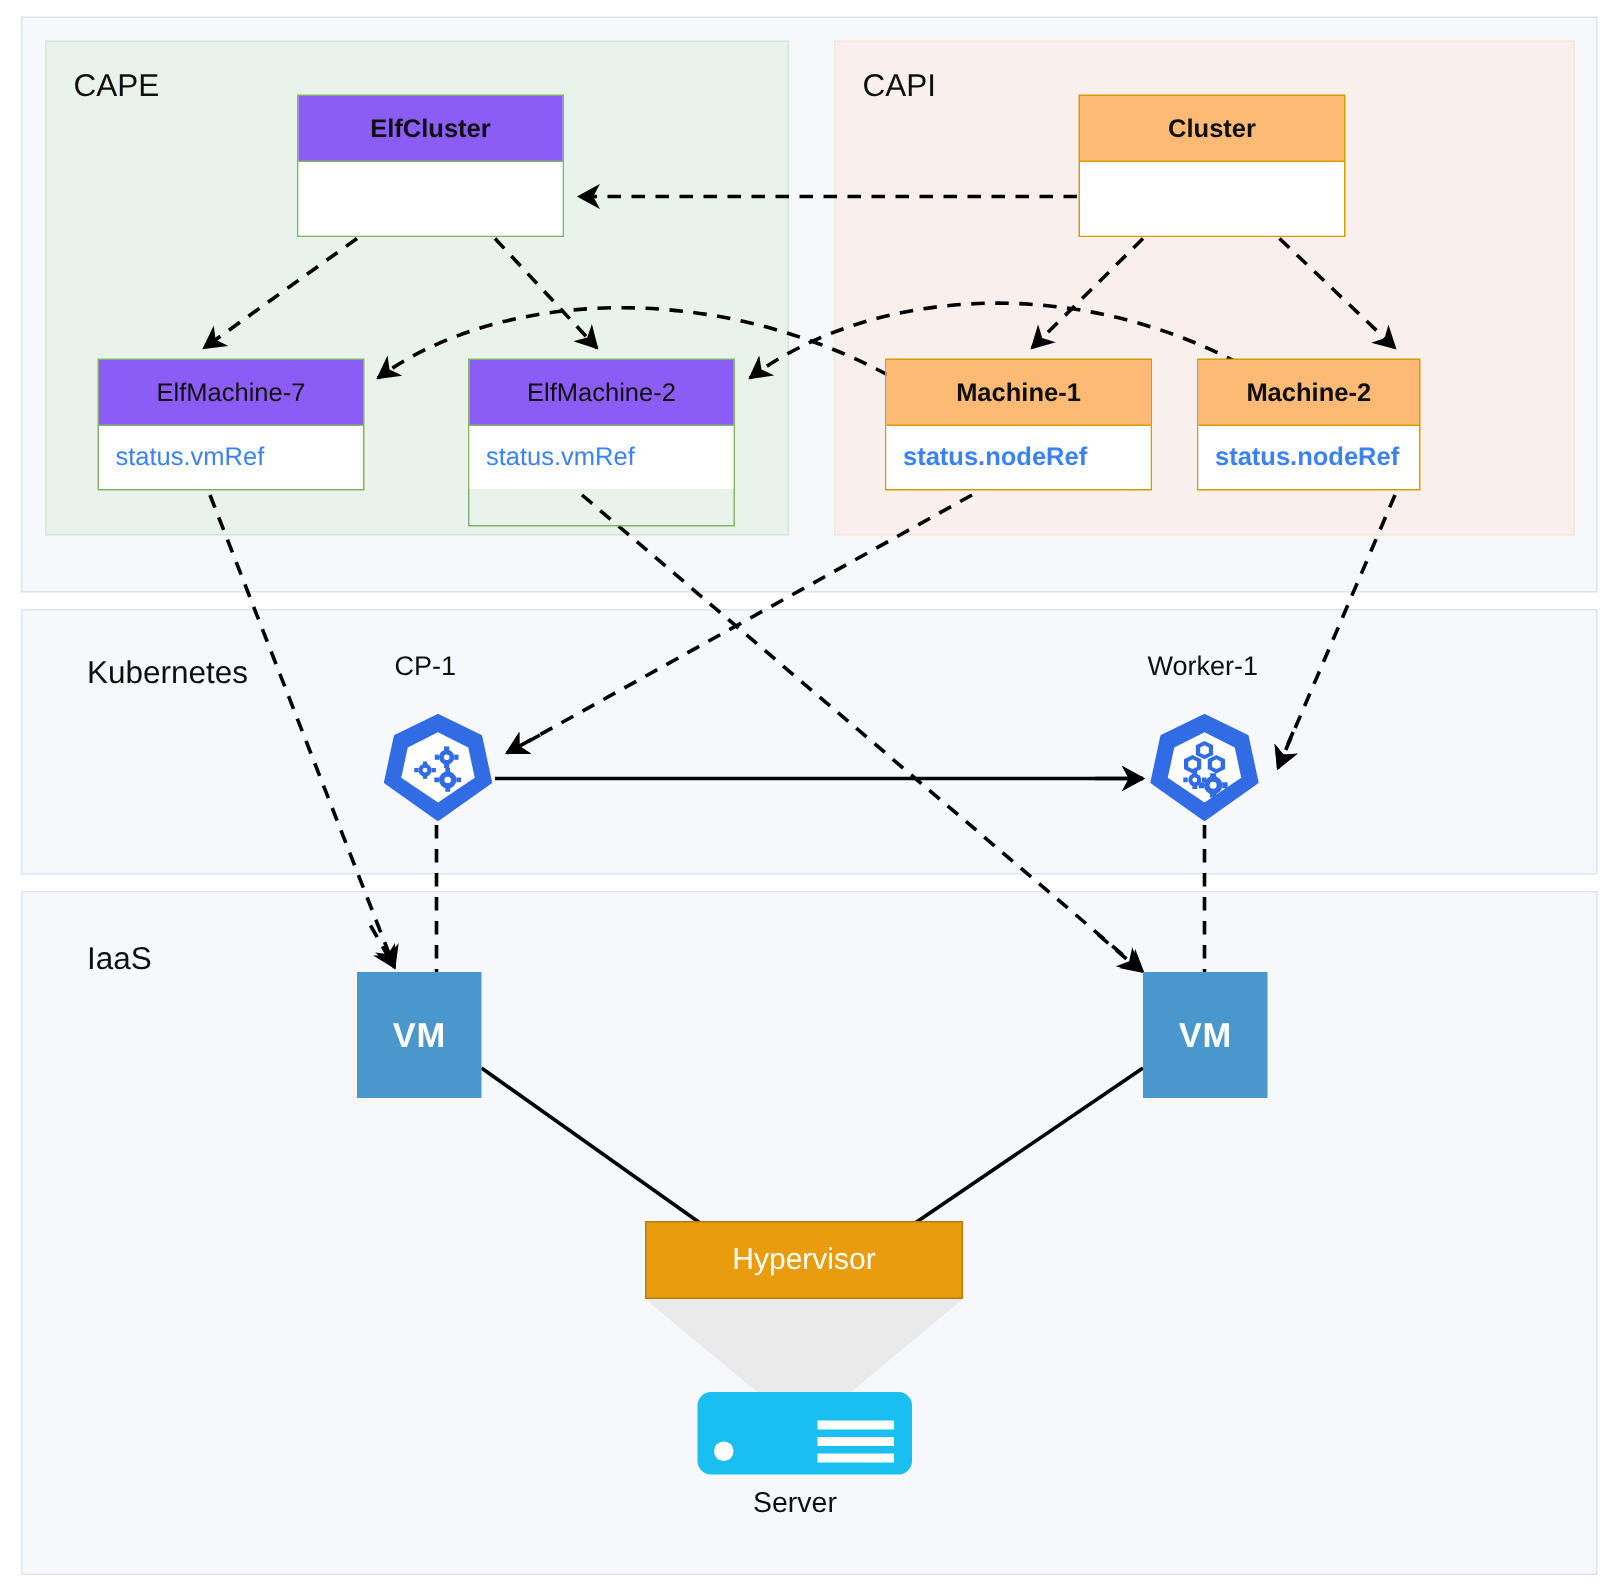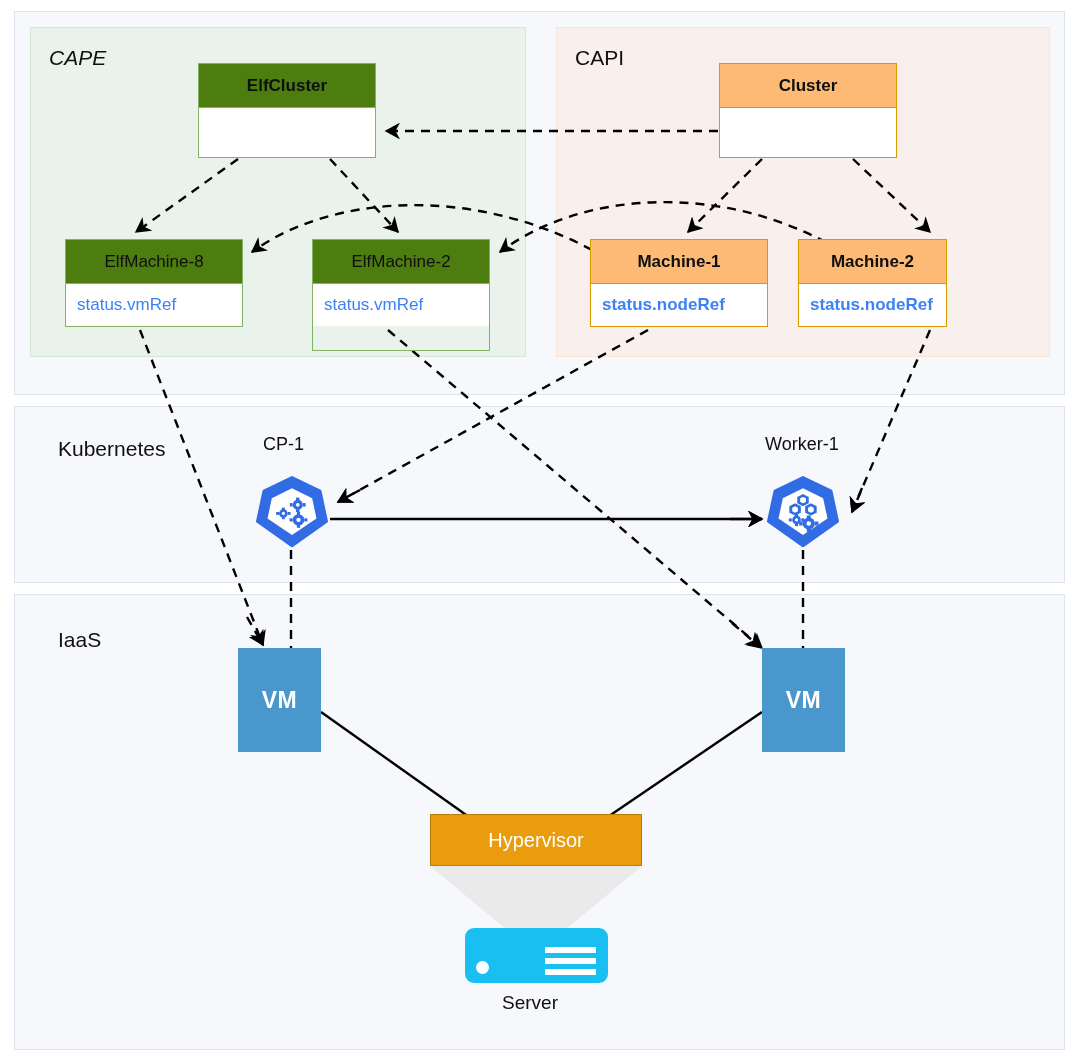--- a/index.html
+++ b/index.html
@@ -37,21 +37,20 @@
 
   
   .group {
     position: absolute;
     box-sizing: border-box;
   }
   #group-cape {
     left: 30px; top: 27px; width: 496px; height: 330px;
     background: #eaf2ec;
     border: 1px solid #d5e8d4;
-    font-style: italic;
   }
   #group-capi {
     left: 556px; top: 27px; width: 494px; height: 330px;
     background: #f9f0ee;
     border: 1px solid #f7e6d5;
   }
   .group-label {
     position: absolute;
     left: 18px; top: 18px;
     font-size: 21px;
@@ -82,21 +81,21 @@
     height: 100%;
     line-height: 38px;
     padding-left: 11px;
     font-size: 17px;
     color: #3b82f6;
     background: #ffffff;
     white-space: nowrap;
     overflow: hidden;
   }
   .node.green { border-color: #82b366; }
-  .node.green .title { background: #4d7c0f; border-bottom-color: #82b366; font-weight: normal; }
+  .node.green .title { background: #8b5cf6; border-bottom-color: #82b366; font-weight: normal; }
   .node.orange { border-color: #d79b00; }
   .node.orange .title { background: #fdba74; border-bottom-color: #d79b00; }
   .node.bold .title { font-weight: bold; }
 
   #node-elfcluster { left: 198px; top: 63px; width: 178px; height: 95px; }
   #node-elfcluster .body { height: 49px; }
   #node-cluster    { left: 719px; top: 63px; width: 178px; height: 95px; }
   #node-cluster .body { height: 49px; }
 
   #node-elfmachine-1 { left: 65px;  top: 239px; width: 178px; height: 88px; }
@@ -120,21 +119,21 @@
     color: #0f0f0f;
     white-space: nowrap;
     z-index: 6;
   }
   #caption-cp1    { left: 263px; top: 434px; }
   #caption-worker { left: 765px; top: 434px; }
 
   
   .vm-box {
     position: absolute;
-    width: 83px; height: 104px;
+    width: 83px; height: 84px;
     background: #4a97cd;
     z-index: 5;
     color: #ffffff;
     font-size: 23px;
     font-weight: bold;
     display: flex;
     align-items: center;
     justify-content: center;
     letter-spacing: .5px;
   }
@@ -258,21 +257,21 @@
     <div class="title">ElfCluster</div>
     <div class="body"></div>
   </div>
 
   <div class="node orange bold" id="node-cluster">
     <div class="title">Cluster</div>
     <div class="body"></div>
   </div>
 
   <div class="node green" id="node-elfmachine-1">
-    <div class="title">ElfMachine-8</div>
+    <div class="title">ElfMachine-7</div>
     <div class="body">status.vmRef</div>
   </div>
 
   <div class="node green" id="node-elfmachine-2">
     <div class="title">ElfMachine-2</div>
     <div class="body">status.vmRef</div>
   </div>
 
   <div class="node orange" id="node-machine-1">
     <div class="title">Machine-1</div>

